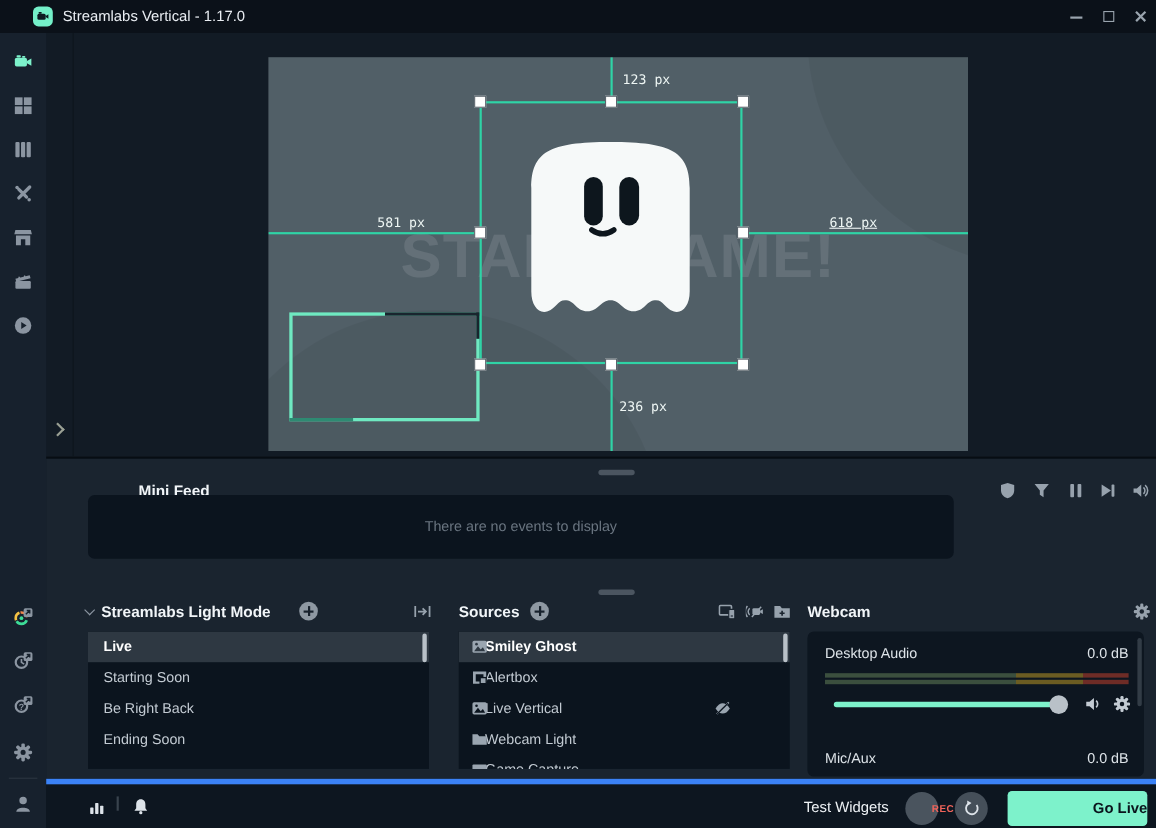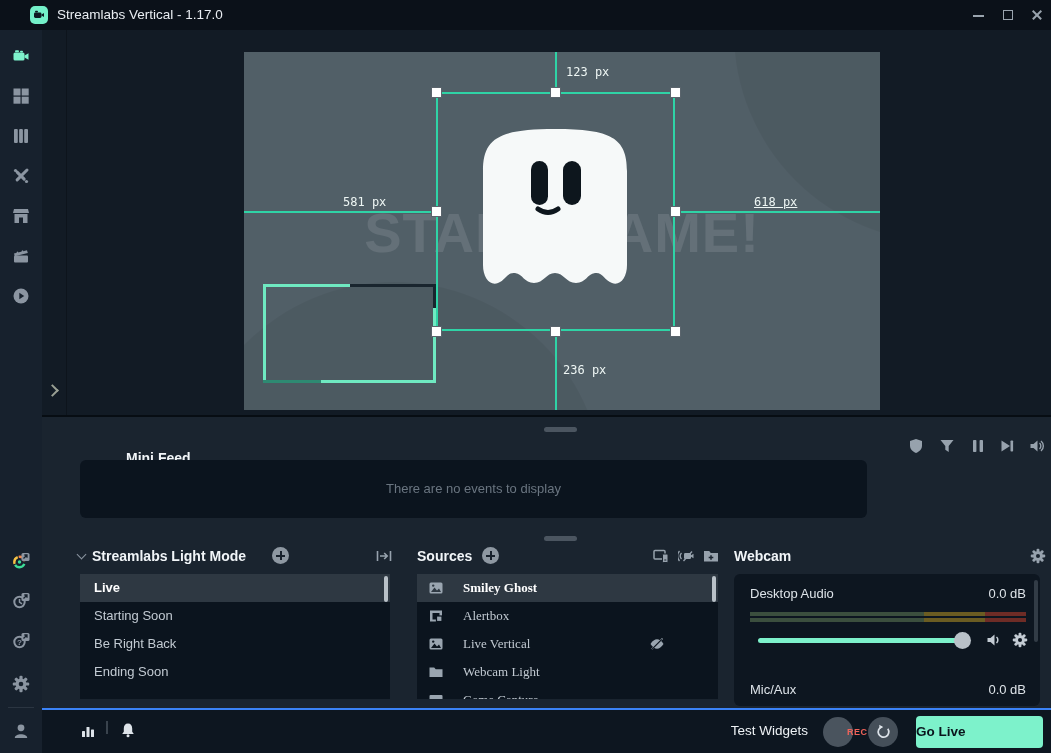--- a/index.html
+++ b/index.html
@@ -51,38 +51,38 @@
   .plus-circle { position:absolute; width:17px; height:17px; border-radius:50%; background:#8e98a2; }
   .plus-circle:before, .plus-circle:after { content:""; position:absolute; background:#17212c; }
   .plus-circle:before { left:4px; top:7.5px; width:9px; height:2px; }
   .plus-circle:after { left:7.5px; top:4px; width:2px; height:9px; }
   .chev-down { position:absolute; width:7px; height:7px; border-right:1.6px solid #8b95a1; border-bottom:1.6px solid #8b95a1; transform:rotate(45deg); }
 
   .row { position:relative; height:28px; line-height:28px; font-size:13px; color:#c2cad2; padding-left:14px; white-space:nowrap; }
   .row.selected { background:#2e3842; color:#ffffff; font-weight:bold; }
   .row .ric { position:absolute; left:12px; top:7px; width:14px; height:14px; color:#9aa5b0; }
   .row .rlabel { display:inline-block; }
-  .src-row { padding-left:46px;font-family:Liberation Serif, serif; }
+  .src-row { padding-left:24px; }
   .scroll-thumb { position:absolute; border-radius:2px; }
 
   
   .mix-name { position:absolute; font-size:13px; color:#dde3e8; }
   .mix-db { position:absolute; font-size:13px; color:#dde3e8; right:14px; }
   .meter { position:absolute; left:16px; width:276px; height:4px;
       background:linear-gradient(to right,#3b4f3e 0%,#3b4f3e 63%,#6b5c22 63%,#6b5c22 85%,#6e2c26 85%,#6e2c26 100%); }
   .slider-track { position:absolute; left:24px; top:64px; width:206px; height:5px; border-radius:3px; background:#7df2cb; }
   .slider-thumb { position:absolute; left:196px; top:-6px; width:17px; height:17px; border-radius:50%; background:#b9c1c8; }
 
   
-  .footer { position:absolute; left:42px; top:708px; width:1009px; height:45px; background:#0d1620; border-top:2px solid #3b82f6; }
+  .footer { position:absolute; left:42px; top:708px; width:1009px; height:45px; background:#0d1620; border-top:5px solid #3b82f6; }
   .foot-divider { position:absolute; left:64px; top:11px; width:2px; height:13px; background:#39434d; }
   .circle-btn { position:absolute; top:7px; width:30px; height:30px; border-radius:50%; background:#4a545e; }
   .rec-label { position:absolute; left:0; right:0; top:10px; text-align:center; font-size:9px; font-weight:bold; letter-spacing:0.5px;padding-left:24px; }
   .golive-btn { position:absolute; left:874px; top:6px; width:127px; height:32px; border-radius:4px; background:#7df2cb;
-      text-align:left; line-height:32px; font-size:13.5px; font-weight:bold; color:#0a141c; }
+      text-align:right; line-height:32px; font-size:13.5px; font-weight:bold; color:#0a141c; }
   .tw-label { position:absolute; right:243px; top:13px; font-size:13.5px; font-weight:500; color:#eef2f5; white-space:nowrap; }
 </style>
 </head>
 <body>
 
 <div class="app">
 
   <div class="titlebar">
     <div class="app-icon">
       <svg viewBox="0 0 18 18">
@@ -247,21 +247,21 @@
     <div class="handle" style="left:425.5px; top:154px;"></div>
     <div class="handle" style="left:186.5px; top:273.5px;"></div>
     <div class="handle" style="left:306px; top:273.5px;"></div>
     <div class="handle" style="left:425.5px; top:273.5px;"></div>
   </div>
 
   <div class="lower">
 
     <div class="grip" style="left:502px; top:10px;"></div>
 
-    <div class="sec-title" style="left:48px; top:33px;padding-left:36px;">Mini Feed</div>
+    <div class="sec-title" style="left:48px; top:21px;padding-left:36px;">Mini Feed</div>
     <div class="hicon" style="left:866px; top:21px;">
       <svg viewBox="0 0 16 16" fill="currentColor">
           <path d="M8 1 L14 3 V7.6 C14 11.5 11.2 13.9 8 15 C4.8 13.9 2 11.5 2 7.6 V3 Z"></path>
         </svg>
     </div>
     <div class="hicon" style="left:897px; top:21px;">
       <svg viewBox="0 0 16 16" fill="currentColor">
           <path d="M1.5 2 H14.5 L9.7 8 V14 L6.3 11.8 V8 Z"></path>
         </svg>
     </div>
@@ -276,21 +276,21 @@
           <path d="M2.5 2.5 L11 8 L2.5 13.5 Z"></path>
           <rect x="11.5" y="2.5" width="2.6" height="11" rx="0.8"></rect>
         </svg>
     </div>
     <div class="hicon" style="left:987px; top:21px;">
       <svg viewBox="0 0 16 16">
           <path d="M1.5 6 H4.5 L8.5 2.5 V13.5 L4.5 10 H1.5 Z" fill="currentColor"></path>
           <path d="M10.5 5 A4 4 0 0 1 10.5 11 M12 3 A6.5 6.5 0 0 1 12 13" stroke="currentColor" stroke-width="1.4" fill="none"></path>
         </svg>
     </div>
-    <div class="panel-box" style="left:38px; top:43px; width:787px; height:58px; border-radius:6px;">
+    <div class="panel-box" style="left:38px; top:33px; width:787px; height:58px; border-radius:6px;">
       <div class="empty-msg">There are no events to display</div>
     </div>
 
     <div class="grip" style="left:502px; top:119px;"></div>
 
     <div class="chev-down" style="left:36px; top:134px;"></div>
     <div class="sec-title" style="left:50px; top:131px;">Streamlabs Light Mode</div>
     <div class="plus-circle" style="left:230px; top:130px;"></div>
     <div class="hicon" style="left:334px; top:131px;">
       <svg viewBox="0 0 16 16" stroke="currentColor" stroke-width="1.6" fill="none">

